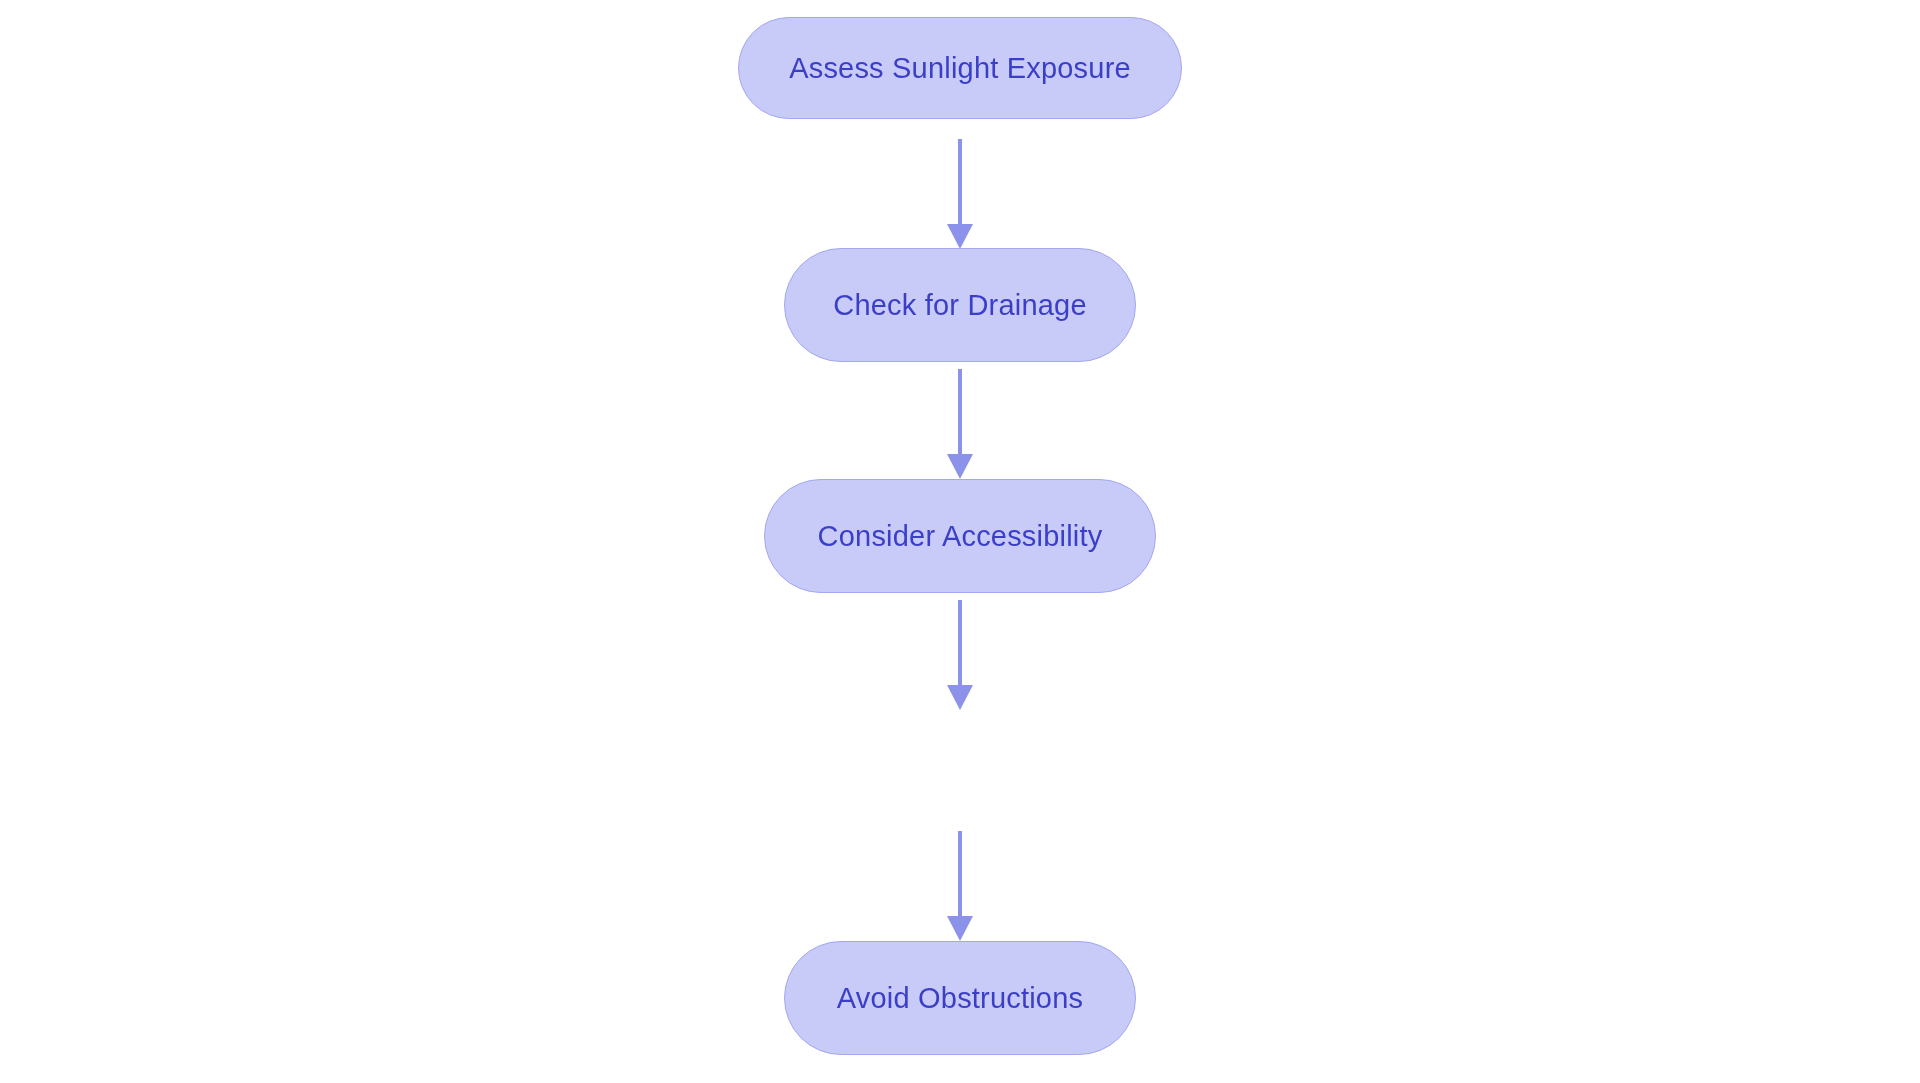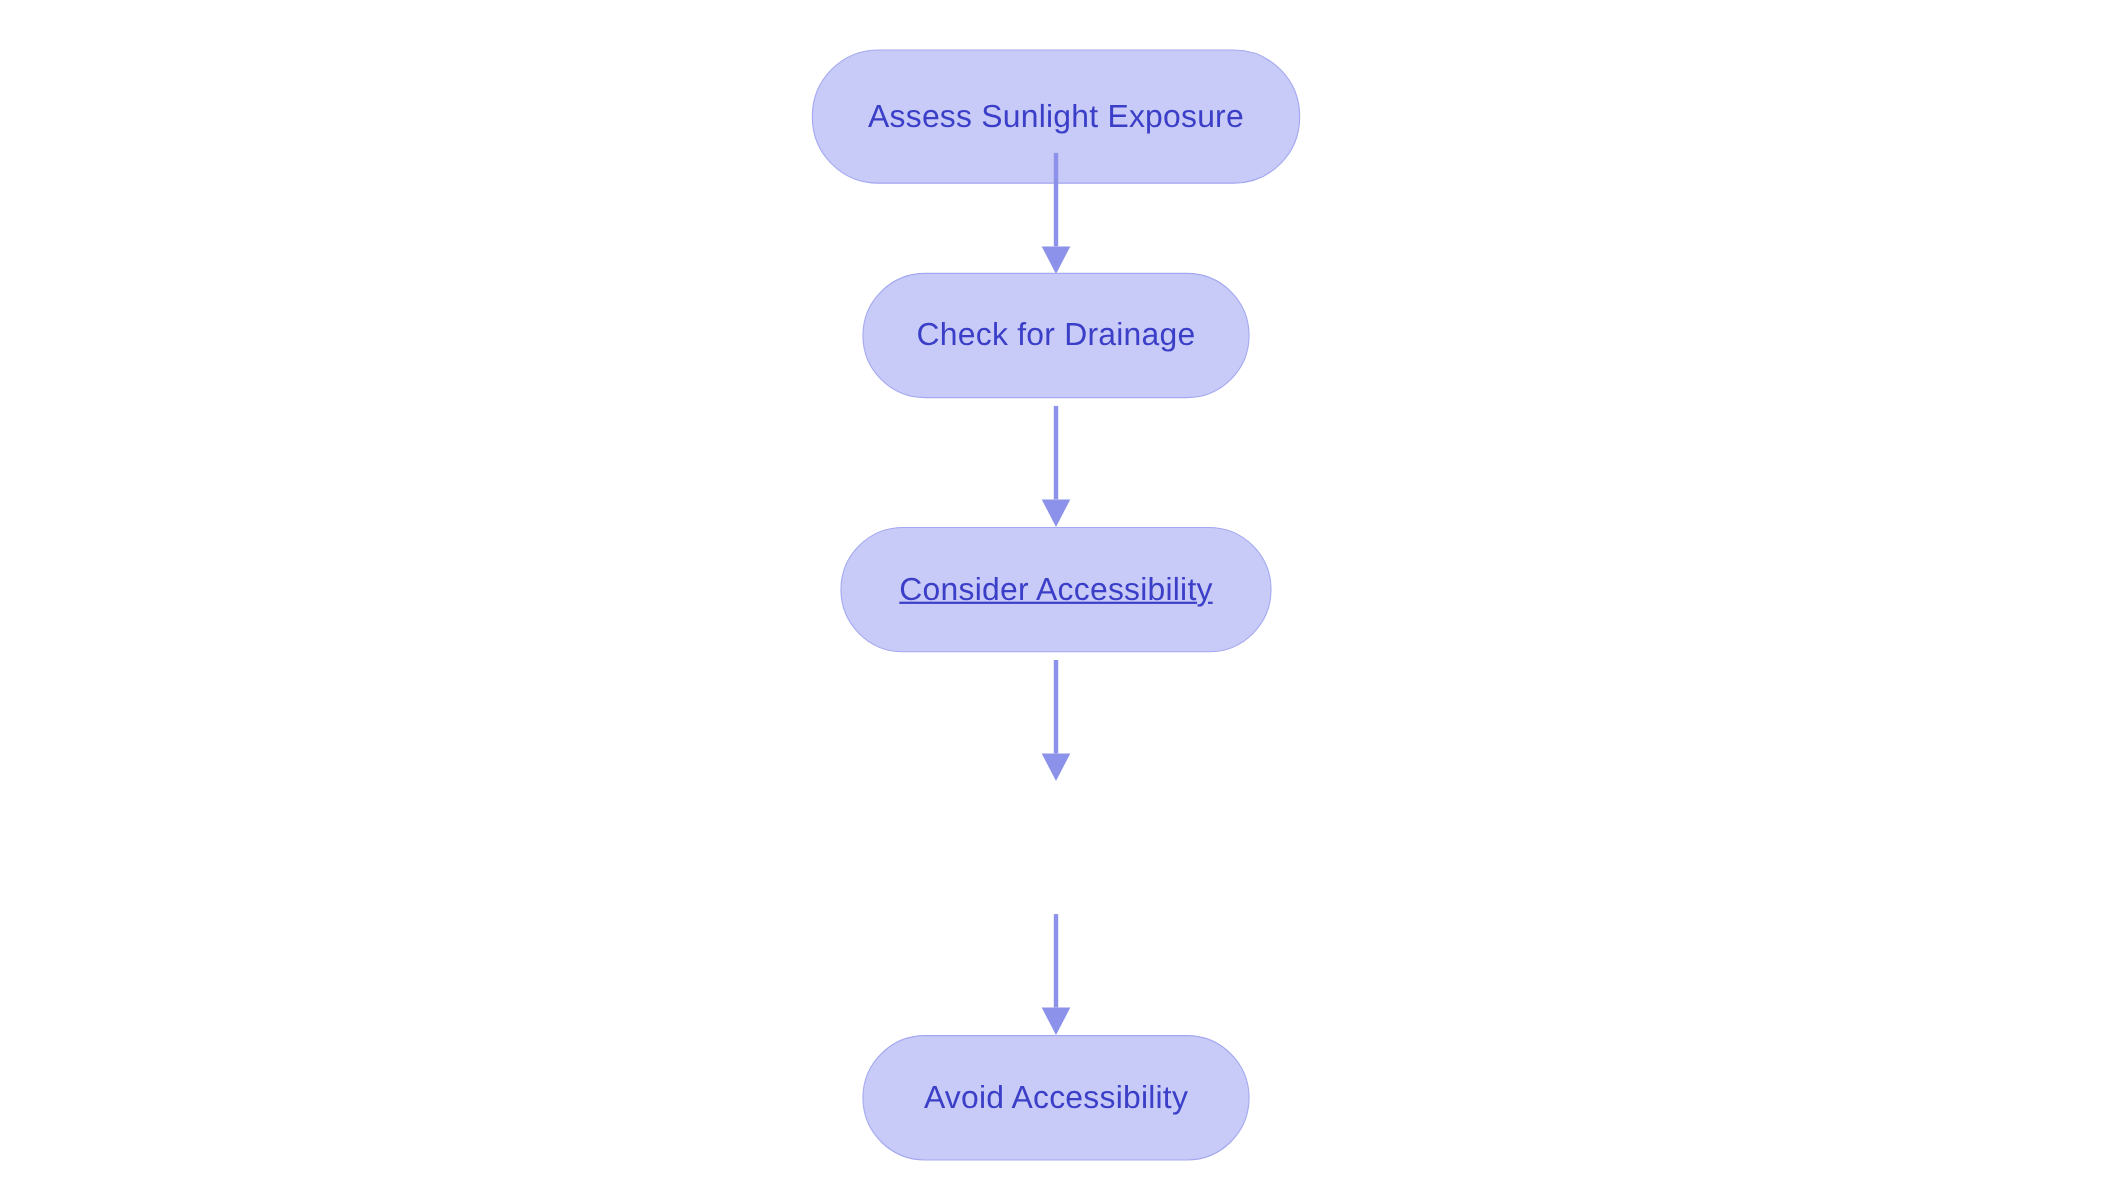--- a/index.html
+++ b/index.html
@@ -30,23 +30,23 @@
     box-sizing:border-box;
     display:flex;
     align-items:center;
     justify-content:center;
     color:var(--node-text);
     font-size:29px;
     letter-spacing:0.2px;
     white-space:nowrap;
     text-align:center;
   }
-  .n1{left:738px;top:17px;width:444px;height:122px;margin-top:28px;}
+  .n1{left:738px;top:17px;width:444px;height:102px;}
   .n2{left:784px;top:248px;width:352px;}
-  .n3{left:764px;top:479px;width:392px;text-decoration:underline;}
+  .n3{left:764px;top:479px;width:392px;}
   .n4{left:778px;top:710px;width:364px;}
   .n5{left:784px;top:941px;width:352px;}
 
   .connector{
     position:absolute;
     left:947px;            
     width:26px;
     height:110px;
     display:flex;
     flex-direction:column;
@@ -100,16 +100,16 @@
     <div class="head"></div>
   </div>
 
 
   <div class="connector c4">
     <div class="line"></div>
     <div class="head"></div>
   </div>
 
   <div class="flow-node n5">
-    <span>Avoid Accessibility</span>
+    <span>Avoid Obstructions</span>
   </div>
 
 </div>
 
 </body></html>

